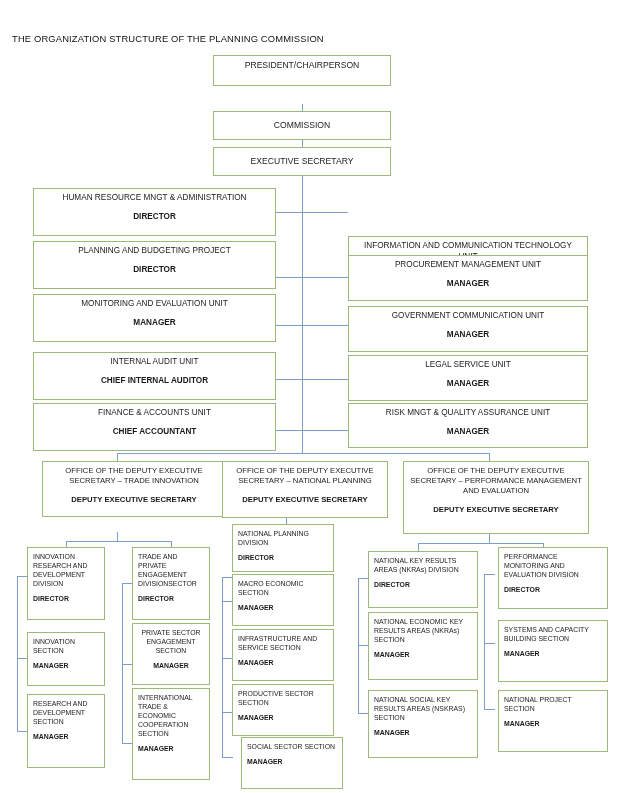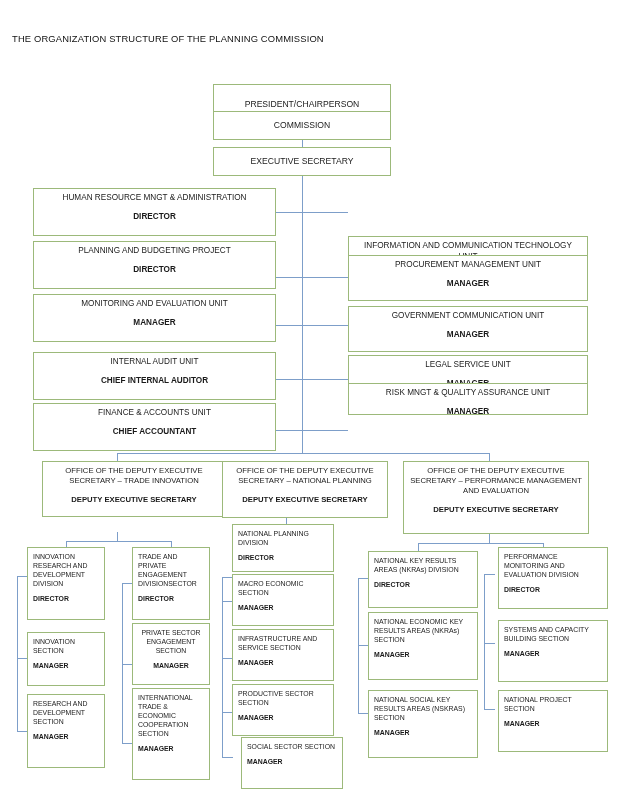--- a/index.html
+++ b/index.html
@@ -126,21 +126,21 @@
   <div class="line vline" style="left:358px; top:578px; height:135px;"></div>
   <div class="line hline" style="left:358px; top:578px; width:11px;"></div>
   <div class="line hline" style="left:358px; top:645px; width:11px;"></div>
   <div class="line hline" style="left:358px; top:713px; width:11px;"></div>
 
   <div class="line vline" style="left:484px; top:574px; height:135px;"></div>
   <div class="line hline" style="left:484px; top:574px; width:11px;"></div>
   <div class="line hline" style="left:484px; top:643px; width:11px;"></div>
   <div class="line hline" style="left:484px; top:709px; width:11px;"></div>
 
-  <div class="node lg" style="left:213px; top:84px; width:178px; height:31px; display:flex; align-items:flex-end; justify-content:center;">
+  <div class="node lg" style="left:213px; top:55px; width:178px; height:31px; display:flex; align-items:flex-start; justify-content:center;">
     <span class="ttl">PRESIDENT/CHAIRPERSON</span>
   </div>
 
   <div class="node lg" style="left:213px; top:147px; width:178px; height:29px; display:flex; align-items:center; justify-content:center;">
     <span class="ttl">EXECUTIVE SECRETARY</span>
   </div>
 
   <div class="node lg" style="left:213px; top:111px; width:178px; height:29px; display:flex; align-items:center; justify-content:center;">
     <span class="ttl">COMMISSION</span>
   </div>
@@ -183,21 +183,21 @@
   <div class="node md" style="left:348px; top:306px; width:240px; height:46px;">
     <span class="ttl">GOVERNMENT COMMUNICATION UNIT</span>
     <span class="role">MANAGER</span>
   </div>
 
   <div class="node md" style="left:348px; top:355px; width:240px; height:46px;">
     <span class="ttl">LEGAL SERVICE UNIT</span>
     <span class="role">MANAGER</span>
   </div>
 
-  <div class="node md" style="left:348px; top:383px; width:240px; height:32px;">
+  <div class="node md" style="left:348px; top:403px; width:240px; height:45px;">
     <span class="ttl">RISK MNGT &amp; QUALITY ASSURANCE UNIT</span>
     <span class="role">MANAGER</span>
   </div>
 
   <div class="node deputy" style="left:42px; top:461px; width:184px; height:56px;">
     <span class="ttl">OFFICE OF THE DEPUTY EXECUTIVE SECRETARY – TRADE INNOVATION</span>
     <span class="role">DEPUTY EXECUTIVE SECRETARY</span>
   </div>
 
   <div class="node deputy" style="left:222px; top:461px; width:166px; height:57px;">

